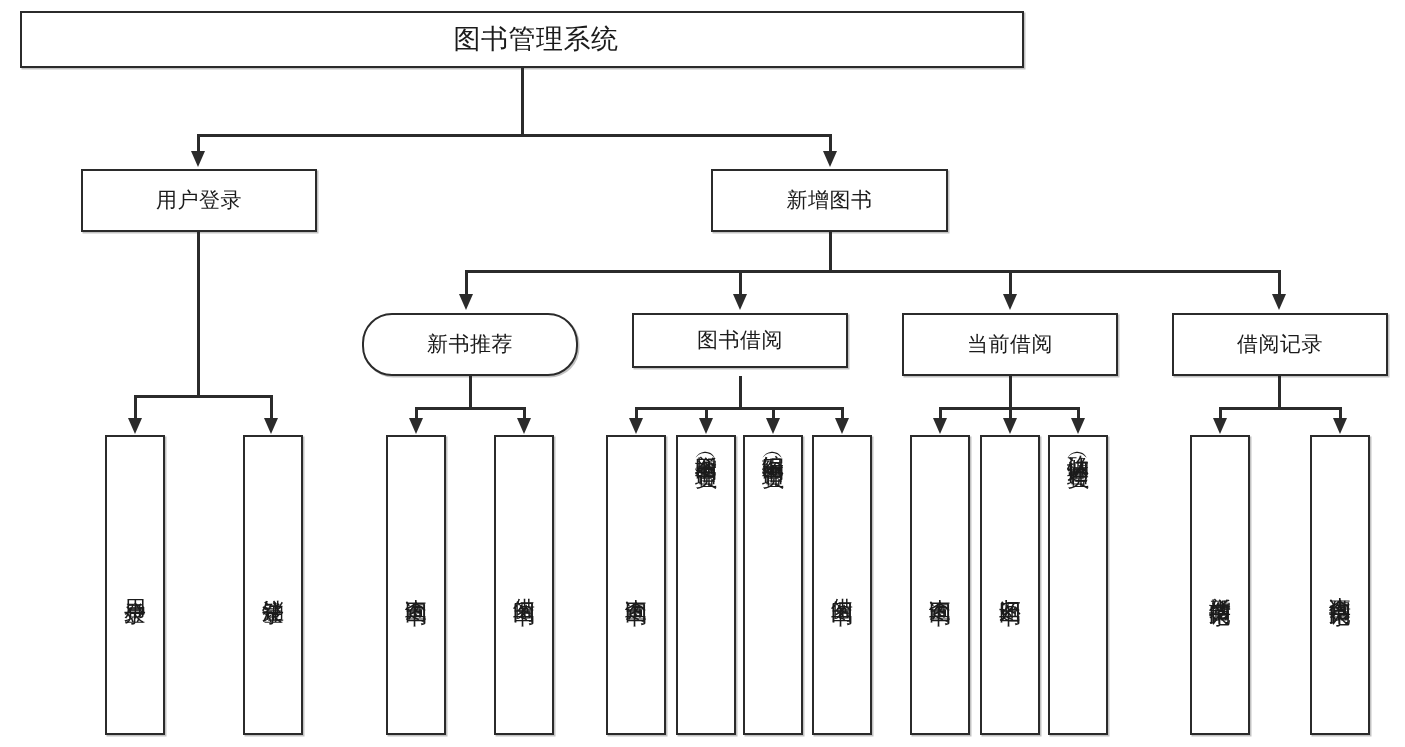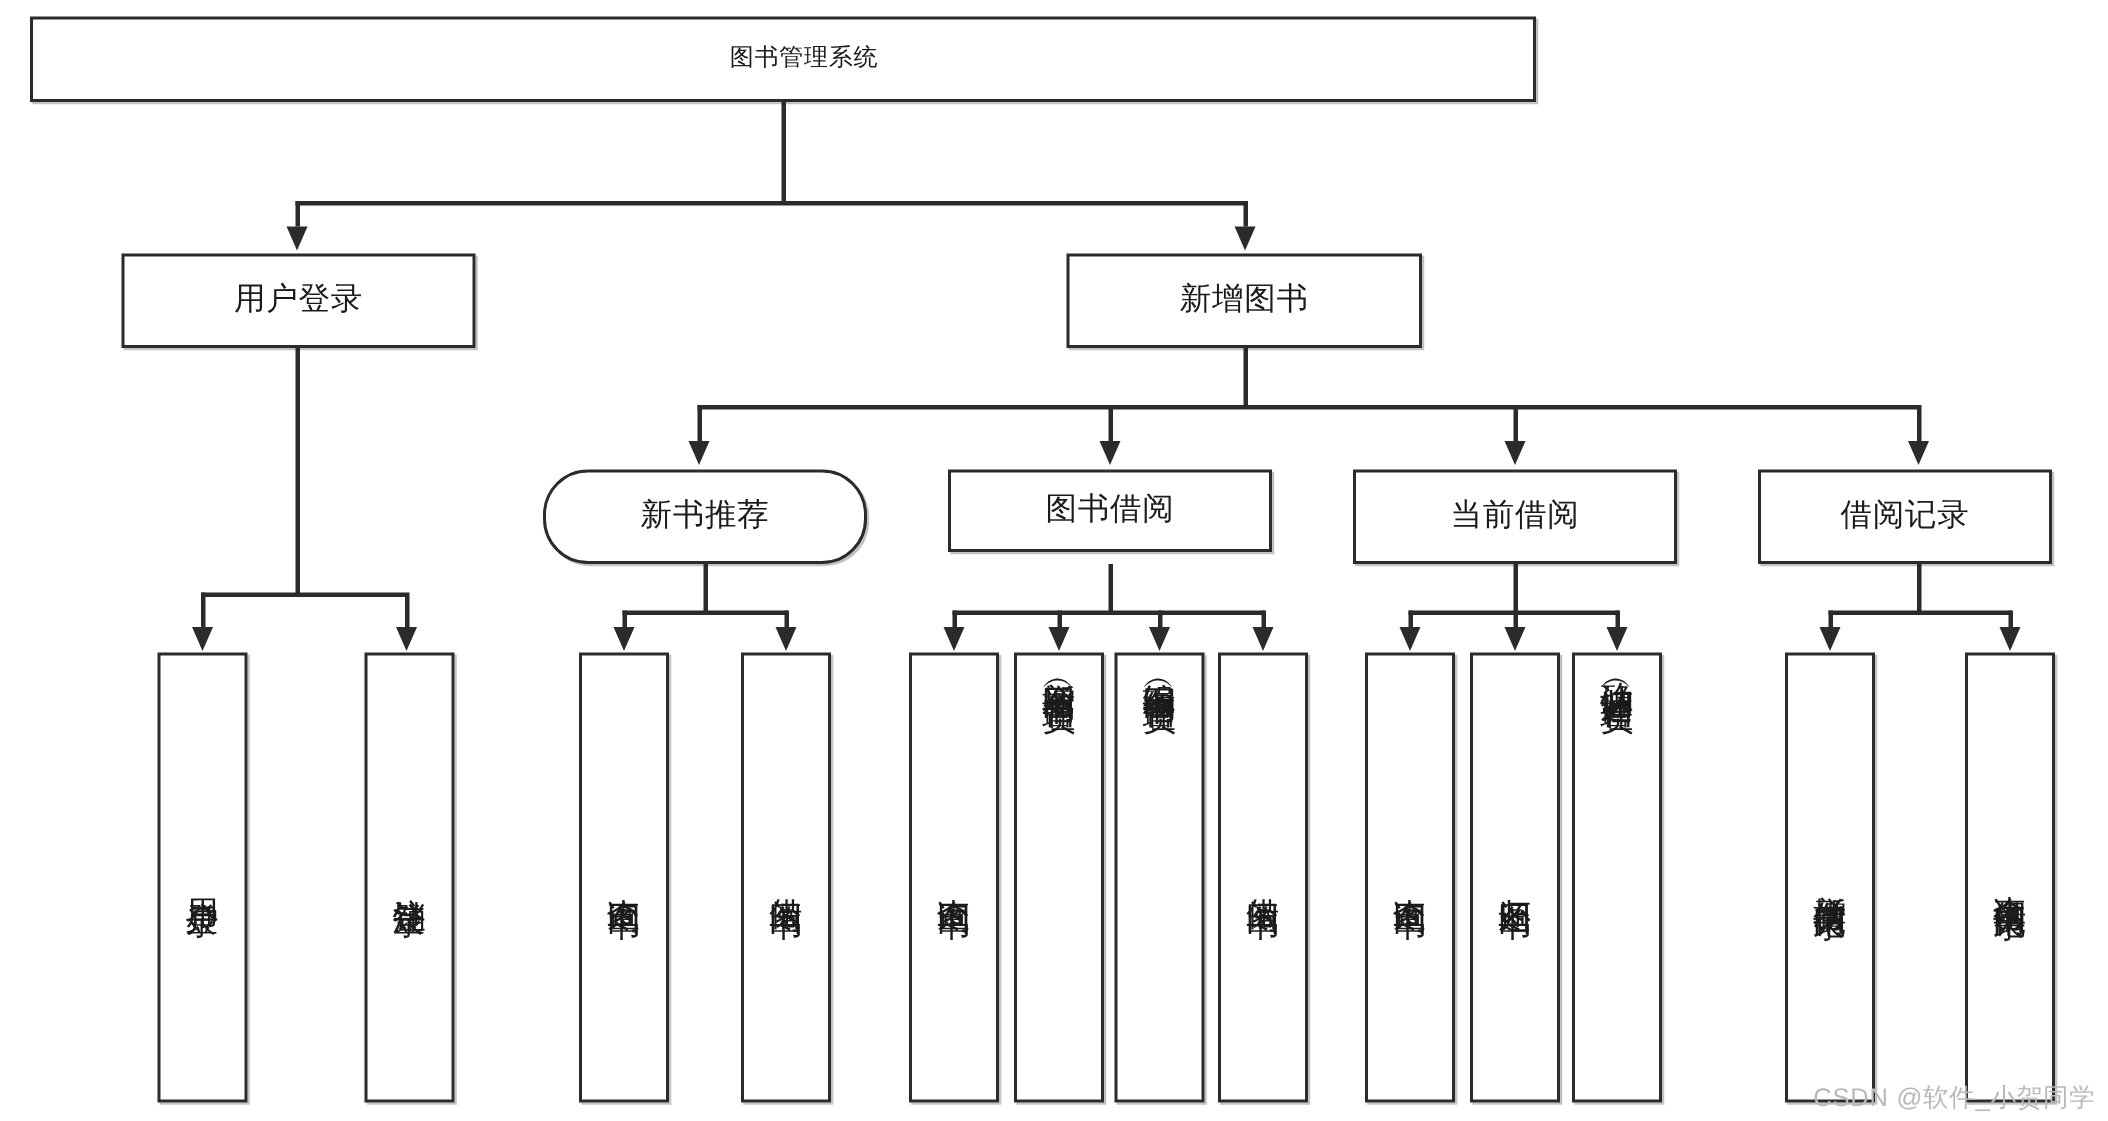--- a/index.html
+++ b/index.html
@@ -32,21 +32,21 @@
   }
   .node .label {
     font-size: 21px;
     line-height: 1.18;
     letter-spacing: 0.5px;
     color: #1b1b1b;
     text-align: center;
     white-space: nowrap;
   }
   
-  .node.root .label { font-size: 16px; margin-left: 28px; }
+  .node.root .label { font-size: 27px; margin-left: 28px; }
   .node.level2 .label { font-size: 21px; }
   .node.level3 .label { font-size: 21px; }
 
   
   .node.leaf {
     align-items: flex-start;
     padding-top: 0;
   }
   .node.leaf .label {
     writing-mode: vertical-rl;
@@ -146,21 +146,21 @@
   </div>
 
   <div class="node level3" style="left:632px; top:313px; width:216px; height:55px;">
     <span class="label">图书借阅</span>
   </div>
 
   <div class="node level3" style="left:902px; top:313px; width:216px; height:63px;">
     <span class="label">当前借阅</span>
   </div>
 
-  <div class="node level3" style="left:1172px; top:313px; width:196px; height:63px;">
+  <div class="node level3" style="left:1172px; top:313px; width:216px; height:63px;">
     <span class="label">借阅记录</span>
   </div>
 
   <div class="vline" style="left:469px; top:376px; height:33px;"></div>
   <div class="hline" style="left:415px; top:407px; width:110px;"></div>
   <div class="vline" style="left:415px; top:407px; height:12px;"></div>
   <div class="arrow" style="left:409px; top:418px;"></div>
   <div class="vline" style="left:523px; top:407px; height:12px;"></div>
   <div class="arrow" style="left:517px; top:418px;"></div>
 
@@ -228,15 +228,14 @@
     <span class="label">确认归还（管理员）</span>
   </div>
 
   <div class="node leaf centered" style="left:1190px; top:435px; width:60px; height:300px;">
     <span class="label">新增借阅记录</span>
   </div>
   <div class="node leaf centered" style="left:1310px; top:435px; width:60px; height:300px;">
     <span class="label">查询借阅记录</span>
   </div>
 
-  <div id="watermark">CSDN @软件_小贺同学</div>
 
 </div>
 
 </body></html>

